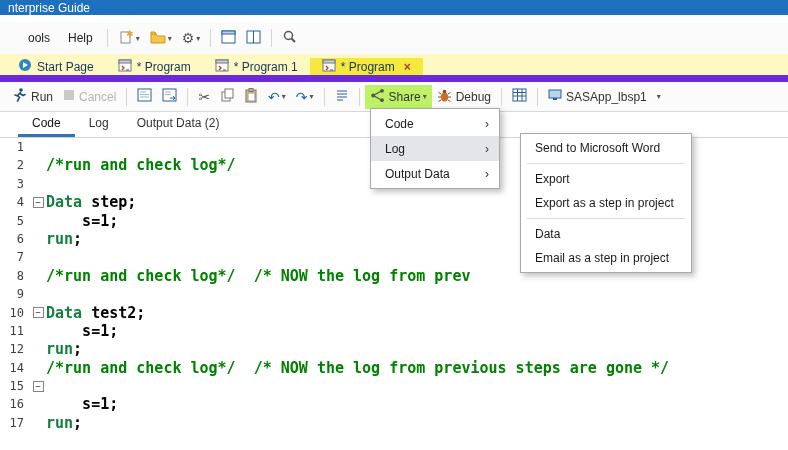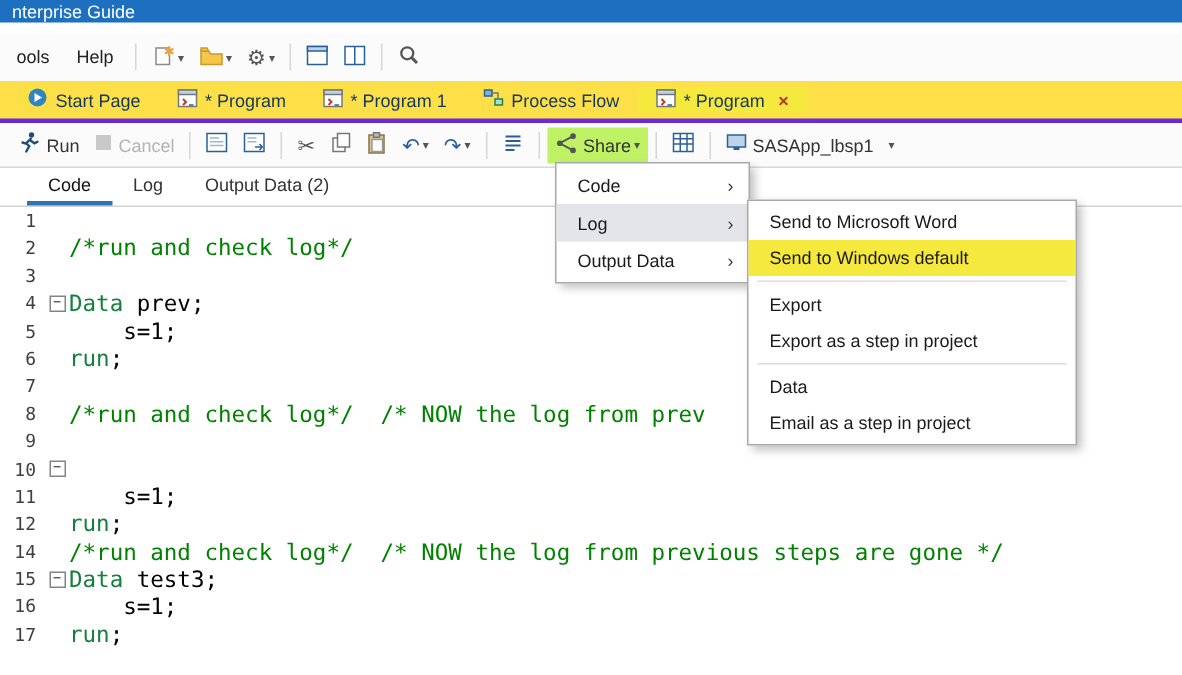--- a/index.html
+++ b/index.html
@@ -1,56 +1,56 @@
 <!DOCTYPE html>
 <html><head>
 <meta charset="utf-8">
 <style>
   *{box-sizing:border-box;margin:0;padding:0}
   html,body{width:788px;height:450px;overflow:hidden}
   body{position:relative;font-family:"Liberation Sans",sans-serif;font-size:12px;background:#fff;color:#222}
 
   .titlebar{position:absolute;top:0;left:0;right:0;height:15px;background:#1d6fc0;color:#fff;display:flex;align-items:center;padding-left:8px}
 
-  .menurow{position:absolute;top:22px;left:0;right:0;height:32px;background:#fbfbfb;display:flex;align-items:center;padding-left:2px}
+  .menurow{position:absolute;top:22px;left:0;right:0;height:32px;background:#fbfbfb;display:flex;align-items:center;padding-left:19px}
   .menu-item{padding:5px 9px;color:#222}
   .icon-btn{display:flex;align-items:center;padding:3px 4px;margin:0 1px}
   .dd{font-size:8px;color:#555;margin-left:2px}
   .vsep{width:1px;height:18px;background:#d6d6d6;margin:0 5px}
   .glyph{font-size:14px;color:#555;line-height:14px}
   .glyph.blue{color:#2a6099}
 
-  .doctabs{position:absolute;top:54px;left:0;right:0;height:28px;background:#fde047;display:flex;align-items:center;padding-left:6px;border-bottom:3px solid #6d28d9}
+  .doctabs{position:absolute;top:54px;left:0;right:0;height:28px;background:#fef9c3;display:flex;align-items:flex-end;padding-left:6px;border-bottom:7px solid #6d28d9}
   .doctab{display:flex;align-items:center;gap:5px;padding:0 12px;color:#17365d;white-space:nowrap}
   .doctab.active{background:#f5e93e}
   .close-x{color:#b03a2e;font-weight:bold;margin-left:4px;font-size:12px}
 
   .toolbar{position:absolute;top:82px;left:0;right:0;height:30px;background:#fbfbfb;border-bottom:1px solid #d8d8d8;display:flex;align-items:center;padding-left:6px}
   .tb-group{display:flex;align-items:center;padding:3px 5px}
   .tb-label{margin-left:4px;color:#333}
   .tb-label.disabled{color:#b4b4b4}
   .share-group{background:#bef264}
 
   .viewtabs{position:absolute;top:112px;left:0;right:0;height:26px;background:#fff;border-bottom:1px solid #d4d4d4;display:flex;align-items:stretch;padding-left:18px}
   .viewtab{display:flex;align-items:center;padding:0 14px;color:#333;border-bottom:3px solid transparent}
   .viewtab.active{color:#111;border-bottom-color:#2e75b6}
 
   .editor{position:absolute;top:138px;left:0;right:0;bottom:0;background:#fff;font-family:"DejaVu Sans Mono",monospace;overflow:hidden}
   .line{display:flex;height:18.4px;line-height:18.4px;align-items:center}
   .ln{width:30px;text-align:right;padding-right:6px;color:#3f3f3f;font-size:12px;flex:none}
   .foldcol{width:16px;flex:none;display:flex;align-items:center;justify-content:center}
   .foldbox{width:11px;height:11px;border:1px solid #848484;background:#fff;color:#333;font-size:9px;line-height:9px;text-align:center}
-  .code{white-space:pre;font-weight:normal;font-size:15px}
+  .code{white-space:pre;font-weight:bold;font-size:15px}
   .cm{color:#008200}
   .kw{color:#15803d}
   .pl{color:#000}
 
   .menu{position:absolute;background:#fff;border:1px solid #a9a9a9;box-shadow:3px 3px 6px rgba(0,0,0,.25);z-index:10;padding:2px 0}
   #share-menu{left:370px;top:108px;width:130px}
-  #log-submenu{left:498px;top:133px;width:220px}
+  #log-submenu{left:520px;top:133px;width:172px}
   .mitem{height:24px;display:flex;align-items:center;justify-content:space-between;padding:0 10px 0 14px;color:#1a1a1a;white-space:nowrap}
   #share-menu .mitem{height:25px}
   .mitem.selected{background:#e3e5e8}
   .mitem.hl{background:#f5e93e}
   .msep{height:1px;background:#dcdcdc;margin:3px 6px}
   .arrow{font-size:12px;color:#333}
 </style>
 </head>
 <body>
 
@@ -121,28 +121,20 @@
   </div>
   <div class="doctab">
     <span><svg width="14" height="14" viewBox="0 0 14 14">
           <rect x="1" y="2" width="12" height="11" fill="#fff" stroke="#777"></rect>
           <rect x="1" y="2" width="12" height="3" fill="#bcd4ea" stroke="#777"></rect>
           <path d="M4 8 l2 2 -2 2" stroke="#c0392b" stroke-width="1.3" fill="none"></path>
           <path d="M8 12 h3" stroke="#2a6099"></path>
         </svg></span>
     <span>* Program 1</span>
   </div>
-  <div class="doctab">
-    <span><svg width="14" height="14" viewBox="0 0 14 14">
-          <rect x="1" y="2" width="5" height="4" fill="#7fb3d5" stroke="#2a6099"></rect>
-          <rect x="8" y="8" width="5" height="4" fill="#a9dfbf" stroke="#1e8449"></rect>
-          <path d="M6 4 H10 V8" stroke="#777" fill="none"></path>
-        </svg></span>
-    <span>Process Flow</span>
-  </div>
   <div class="doctab active">
     <span><svg width="14" height="14" viewBox="0 0 14 14">
           <rect x="1" y="2" width="12" height="11" fill="#fff" stroke="#777"></rect>
           <rect x="1" y="2" width="12" height="3" fill="#bcd4ea" stroke="#777"></rect>
           <path d="M4 8 l2 2 -2 2" stroke="#c0392b" stroke-width="1.3" fill="none"></path>
           <path d="M8 12 h3" stroke="#2a6099"></path>
         </svg></span>
     <span>* Program</span>
     <span class="close-x">×</span>
   </div>
@@ -210,20 +202,28 @@
   <span class="vsep"></span>
   <span class="tb-group share-group">
     <span><svg width="15" height="15" viewBox="0 0 15 15">
           <circle cx="12" cy="2.8" r="1.9" fill="#555"></circle>
           <circle cx="3.2" cy="7.5" r="1.9" fill="#555"></circle>
           <circle cx="12" cy="12.2" r="1.9" fill="#555"></circle>
           <path d="M12 2.8 L3.2 7.5 L12 12.2" stroke="#555" stroke-width="1.3" fill="none"></path>
         </svg></span>
     <span class="tb-label">Share</span>
     <span class="dd">▾</span>
+  </span>
+  <span class="tb-group">
+    <span><svg width="15" height="15" viewBox="0 0 15 15">
+          <ellipse cx="7.5" cy="9" rx="3.6" ry="4.5" fill="#cc6d2d"></ellipse>
+          <circle cx="7.5" cy="3.5" r="1.8" fill="#8a4a1f"></circle>
+          <path d="M4 6 L1.5 4.5 M4 9 H1 M4 12 L1.5 13.5 M11 6 L13.5 4.5 M11 9 H14 M11 12 L13.5 13.5" stroke="#8a4a1f" stroke-width="1"></path>
+        </svg></span>
+    <span class="tb-label">Debug</span>
   </span>
   <span class="vsep"></span>
   <span class="icon-btn">
     <span><svg width="15" height="14" viewBox="0 0 15 14">
           <rect x="1" y="1" width="13" height="12" fill="#fff" stroke="#2a6099"></rect>
           <path d="M1 4.5 H14 M1 8 H14 M5.5 1 V13 M10 1 V13" stroke="#2a6099"></path>
         </svg></span>
   </span>
   <span class="vsep"></span>
   <span class="tb-group">
@@ -263,21 +263,21 @@
       <div class="line">
         <span class="ln">3</span>
         <span class="foldcol"></span>
         <span class="code"></span>
       </div>
       <div class="line">
         <span class="ln">4</span>
         <span class="foldcol">
           <span class="foldbox">−</span>
         </span>
-        <span class="code"><span class="kw">Data</span><span class="pl"> prev;</span></span>
+        <span class="code"><span class="kw">Data</span><span class="pl"> step;</span></span>
       </div>
       <div class="line">
         <span class="ln">5</span>
         <span class="foldcol"></span>
         <span class="code"><span class="pl">    s=1;</span></span>
       </div>
       <div class="line">
         <span class="ln">6</span>
         <span class="foldcol"></span>
         <span class="code"><span class="kw">run</span><span class="pl">;</span></span>
@@ -295,20 +295,21 @@
       <div class="line">
         <span class="ln">9</span>
         <span class="foldcol"></span>
         <span class="code"></span>
       </div>
       <div class="line">
         <span class="ln">10</span>
         <span class="foldcol">
           <span class="foldbox">−</span>
         </span>
+        <span class="code"><span class="kw">Data</span><span class="pl"> test2;</span></span>
       </div>
       <div class="line">
         <span class="ln">11</span>
         <span class="foldcol"></span>
         <span class="code"><span class="pl">    s=1;</span></span>
       </div>
       <div class="line">
         <span class="ln">12</span>
         <span class="foldcol"></span>
         <span class="code"><span class="kw">run</span><span class="pl">;</span></span>
@@ -316,21 +317,20 @@
       <div class="line">
         <span class="ln">14</span>
         <span class="foldcol"></span>
         <span class="code"><span class="cm">/*run and check log*/  /* NOW the log from previous steps are gone */</span></span>
       </div>
       <div class="line">
         <span class="ln">15</span>
         <span class="foldcol">
           <span class="foldbox">−</span>
         </span>
-        <span class="code"><span class="kw">Data</span><span class="pl"> test3;</span></span>
       </div>
       <div class="line">
         <span class="ln">16</span>
         <span class="foldcol"></span>
         <span class="code"><span class="pl">    s=1;</span></span>
       </div>
       <div class="line">
         <span class="ln">17</span>
         <span class="foldcol"></span>
         <span class="code"><span class="kw">run</span><span class="pl">;</span></span>
@@ -350,23 +350,20 @@
   <div class="mitem">
     <span>Output Data</span>
     <span class="arrow">›</span>
   </div>
 </div>
 
 <div class="menu" id="log-submenu">
   <div class="mitem">
     <span>Send to Microsoft Word</span>
   </div>
-  <div class="mitem hl">
-    <span>Send to Windows default</span>
-  </div>
   <div class="msep"></div>
   <div class="mitem">
     <span>Export</span>
   </div>
   <div class="mitem">
     <span>Export as a step in project</span>
   </div>
   <div class="msep"></div>
   <div class="mitem">
     <span>Data</span>

